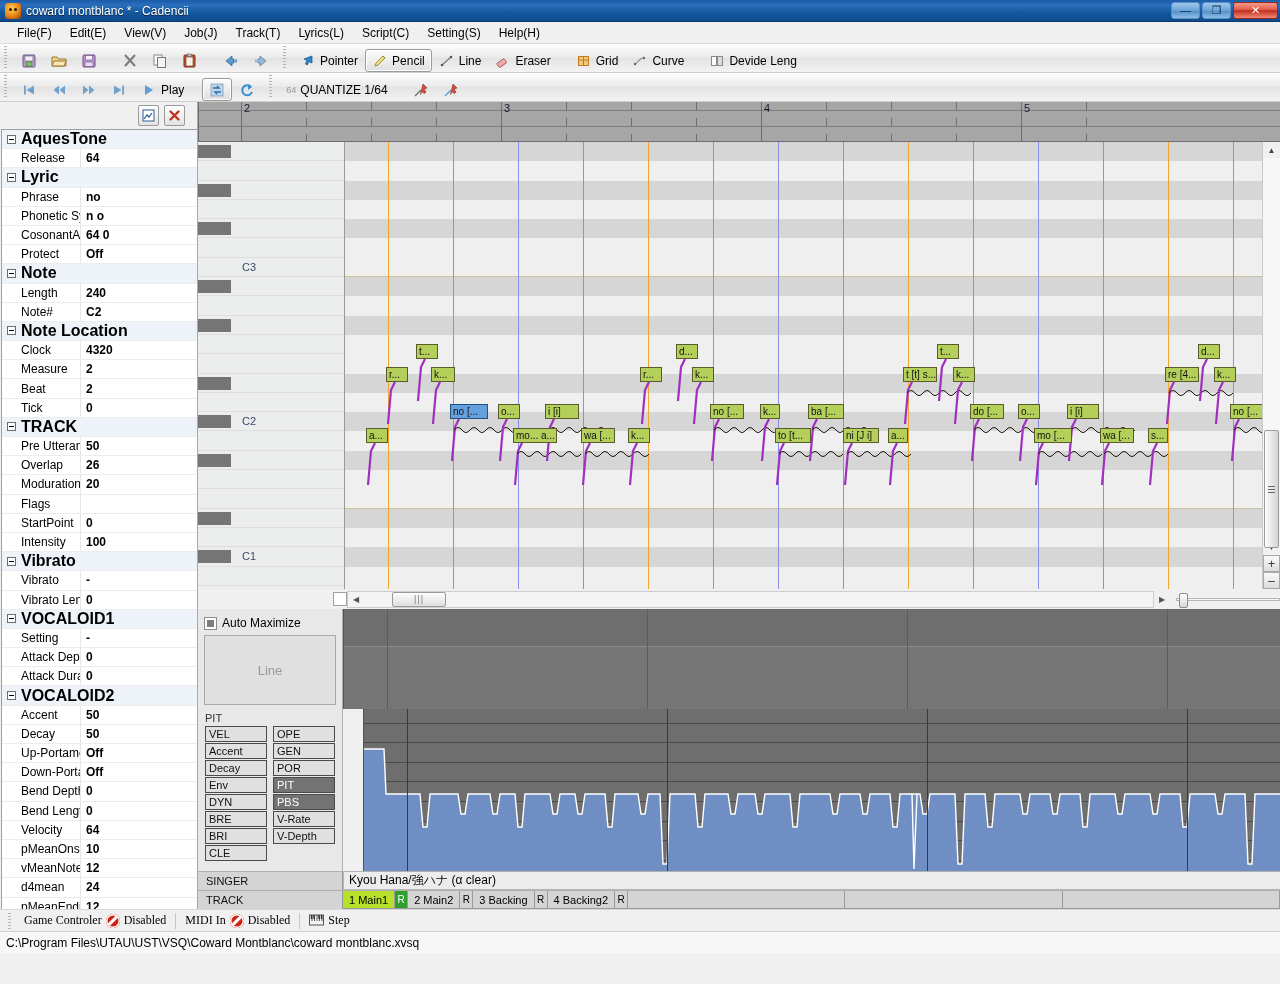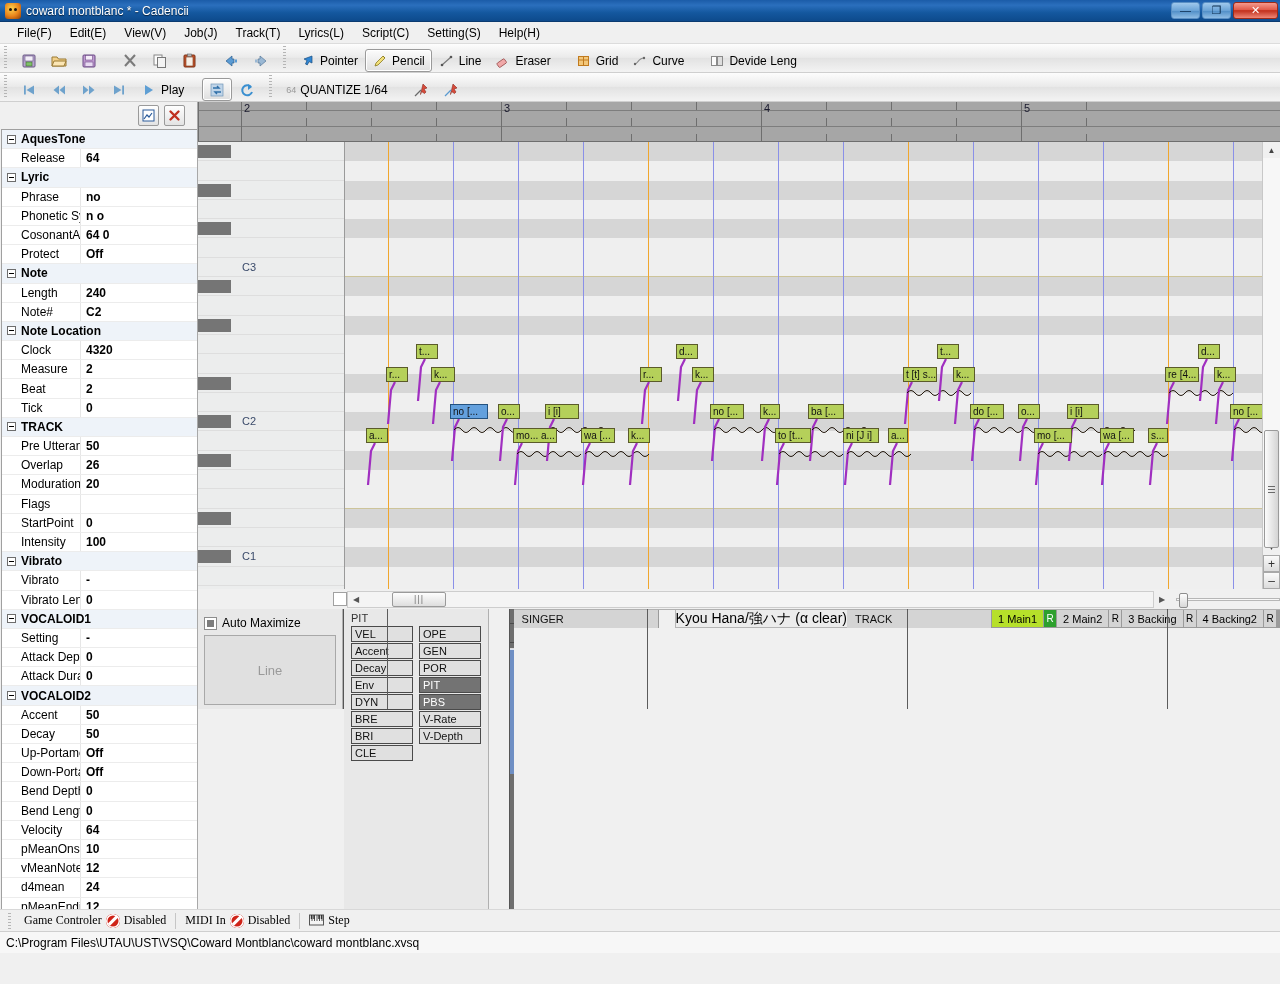--- a/index.html
+++ b/index.html
@@ -120,21 +120,21 @@
   .pg-row { display: flex; height: 19.2px; align-items: center; border-bottom: 1px solid #ececec; }
   .pg-row.cat { background: #eef3f9; font-weight: bold; }
   .pg-exp {
     width: 9px; height: 9px; border: 1px solid #6d6d6d; background: #fff;
     margin-left: 5px; margin-right: 5px; flex: none;
     position: relative;
   }
   .pg-exp:before {
     content:""; position:absolute; left:1px; right:1px; top:3px; height:1px; background:#000;
   }
-  .pg-cat-name { font-size: 12px; font-weight: bold; color:#000; }
+  .pg-cat-name { font-size: 16px; font-weight: bold; color:#000; }
   .pg-name {
     width: 78px; padding-left: 19px; flex: none;
     font-size: 12px; color: #000;
     white-space: nowrap; overflow: hidden;
   }
   .pg-val {
     flex: 1; font-size: 12px; font-weight: bold; color: #000;
     border-left: 1px solid #e6e6e6; padding-left: 5px;
     white-space: nowrap; overflow: hidden; height: 100%;
     display: flex; align-items: center;
@@ -206,21 +206,21 @@
   .vs-arrow { height: 16px; display:flex;align-items:center;justify-content:center;font-size:8px;color:#444;cursor:pointer;}
   #vs-track { flex:1; background: #f7f7f7; position: relative; }
   #vs-thumb { position:absolute; left:1px; right:1px; top: 272px; height: 118px;
     background: linear-gradient(90deg,#fcfcfc,#d4d4d4); border:1px solid #9a9a9a; border-radius:2px;
     display:flex;align-items:center;justify-content:center; cursor:pointer;}
   #vs-thumb:after{content:"";width:7px;height:7px;
     background-image:repeating-linear-gradient(180deg,#6a6a6a 0 1px,transparent 1px 3px);}
   .vs-sq { height:17px; border:1px solid #a8a8a8; background:linear-gradient(180deg,#fafafa,#dcdcdc);
     display:flex;align-items:center;justify-content:center;font-size:12px;color:#333;cursor:pointer;}
   
-  #bottom { height: 300px; flex:none; display: flex; }
+  #bottom { height: 300px; flex:none; display: flex; flex-direction: column; }
   #bot-upper { display:flex; height: 100px; }
   #zoombox-col { width: 145px; flex:none; background:#e8e8e8; padding: 6px 6px 0 6px; border-right:1px solid #b0b0b0;}
   #automax { display:flex; align-items:center; gap:5px; height:16px; margin-bottom: 4px;}
   .chk { width:13px;height:13px;border:1px solid #8d8d8d;background:#fff; flex:none; padding:2px;}
   .chk i { display:block; width:100%;height:100%; background:#7d7d7d;}
   #zoombox {
     height: 70px; border: 1px solid #a8a8a8; background:#e0e0e0;
     display:flex;align-items:center;justify-content:center; color:#9a9a9a; font-size:13px;
   }
   #overview { flex:1; background: #767676; border-left:1px solid #555; position:relative; }
@@ -237,21 +237,21 @@
   }
   .cc-btn.on { background:#737373; color:#fff; }
   #cc-canvas { flex:1; position:relative; background:#6e6e6e; border-left:1px solid #555; overflow:hidden;}
   #cc-canvas .cc-hline{position:absolute;left:0;right:0;height:1px;background:#4a4a4a;}
   
   #singer-row, #track-row { display:flex; height:19px; flex:none; border-top:1px solid #b0b0b0;}
   .st-label {
     width: 145px; flex:none; background:#d4d4d4; font-size:11px; color:#111;
     display:flex;align-items:center;padding-left:8px; border-right:1px solid #9a9a9a;
   }
-  #singer-val { flex:1; background:#ececec; font-size:14px; display:flex;align-items:center;border:1px solid #b6b6b6;border-right:none;border-top:none;margin-left:16px;}
+  #singer-val { flex:1; background:#ececec; font-size:12px; display:flex;align-items:center;padding-left:5px;border:1px solid #b6b6b6;border-right:none;border-top:none;}
   #track-strip { flex:1; display:flex; background:#ececec; }
   .track-tab {
     display:flex; align-items:center; border-right:1px solid #9a9a9a; border-bottom:1px solid #9a9a9a;
     font-size:11px; background:#d4d4d4; cursor:pointer;
   }
   .track-tab .tname { padding: 0 6px; display:flex;align-items:center;height:100%; white-space:nowrap;}
   .track-tab .trec { width:13px; display:flex;align-items:center;justify-content:center;
     border-left:1px solid #9a9a9a; height:100%; font-size:10px;}
   .track-tab.active { background:#b6e02a; }
   .track-tab.active .trec { background:#2ea02e; color:#fff; }

